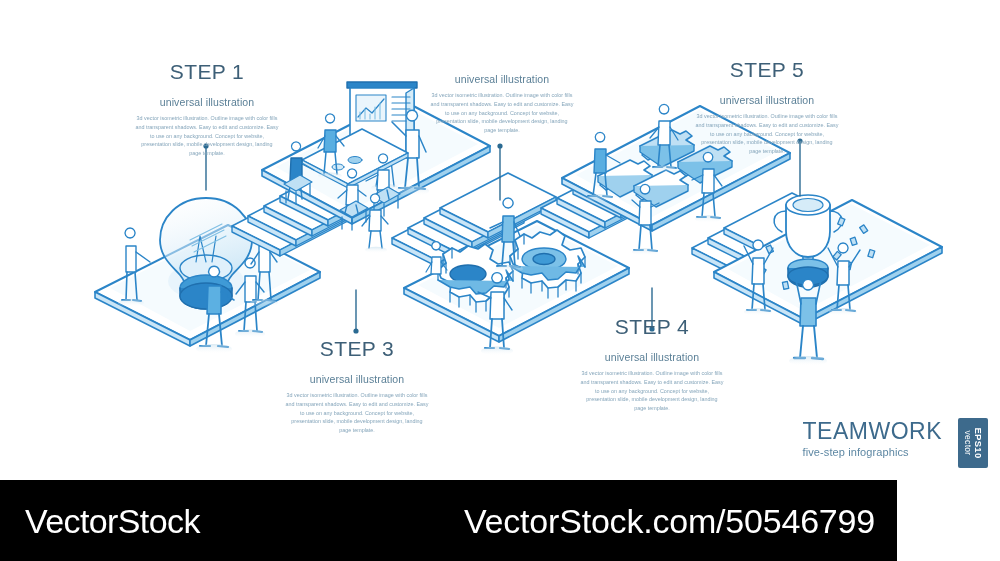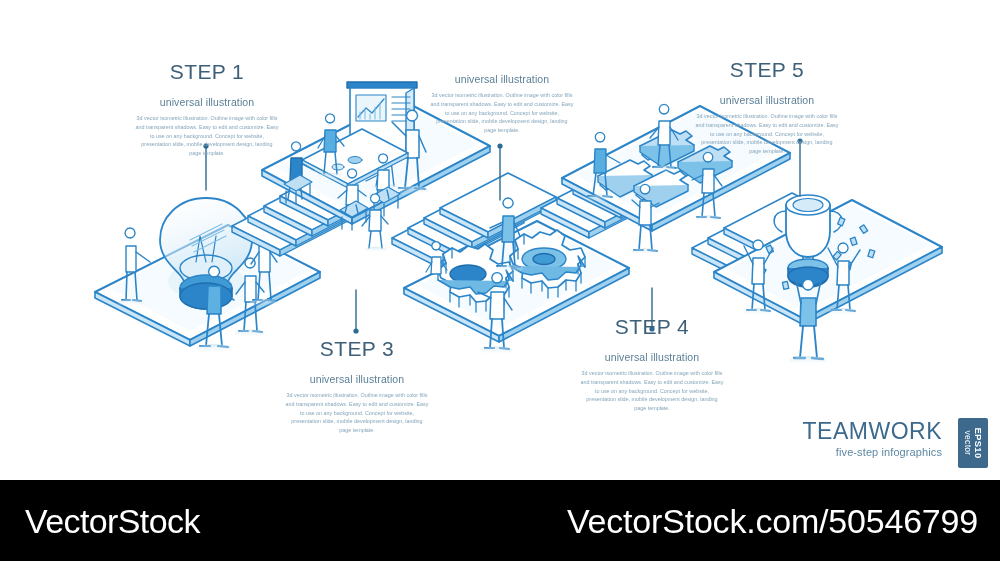--- a/index.html
+++ b/index.html
@@ -53,21 +53,21 @@
   
   #sb1{left:127px;top:60px;}
   #sb3{left:422px;top:60px;}
   #sb5{left:687px;top:58px;}
   #sb2{left:277px;top:337px;}
   #sb4{left:572px;top:315px;}
 
   
   #brand{
     position:absolute;right:58px;top:420px;
-    text-align:right;
+    text-align:left;
     margin-left:47px;
   }
   #brand .bt{
     font-size:23px;color:#3d6a8c;letter-spacing:0.5px;line-height:1;
   }
   #brand .bs{
     font-size:11px;color:#5d87a3;margin-top:3px;letter-spacing:0.1px;
   }
   #eps{
     position:absolute;right:12px;top:418px;
@@ -82,21 +82,21 @@
     white-space:nowrap;
     font-size:9.5px;
     line-height:1.15;
     text-align:center;
   }
   #eps .v b{font-weight:700;display:block;letter-spacing:.3px;}
   #eps .v i{font-style:normal;display:block;font-size:8.5px;letter-spacing:.3px;}
 
   
   #wm{
-    position:absolute;left:0;top:480px;width:1000px;height:81px;
+    position:absolute;left:0;top:480px;width:897px;height:81px;
     background:#000000;
   }
   #wm .logo{
     position:absolute;left:25px;top:50%;transform:translateY(-50%);
     color:#ffffff;font-size:34px;letter-spacing:-0.6px;
   }
   #wm .url{
     position:absolute;right:22px;top:50%;transform:translateY(-50%);
     color:#ffffff;font-size:34px;letter-spacing:-0.2px;
   }

